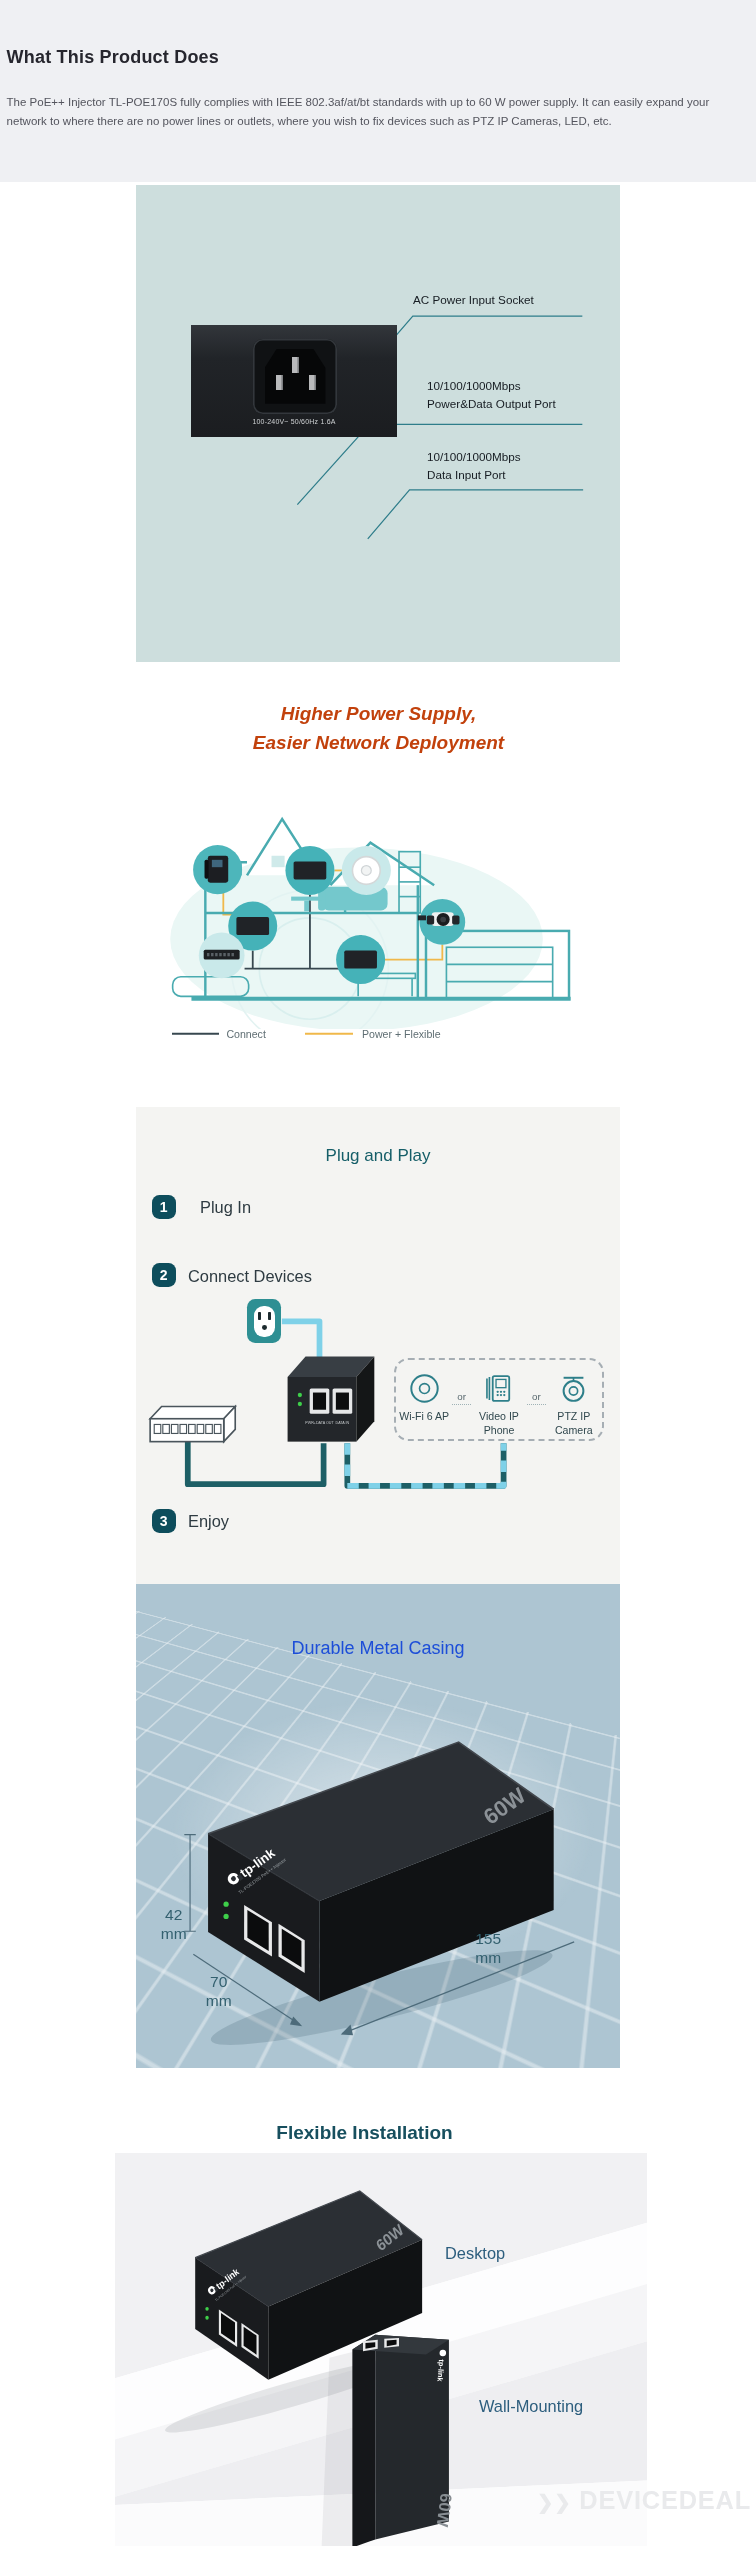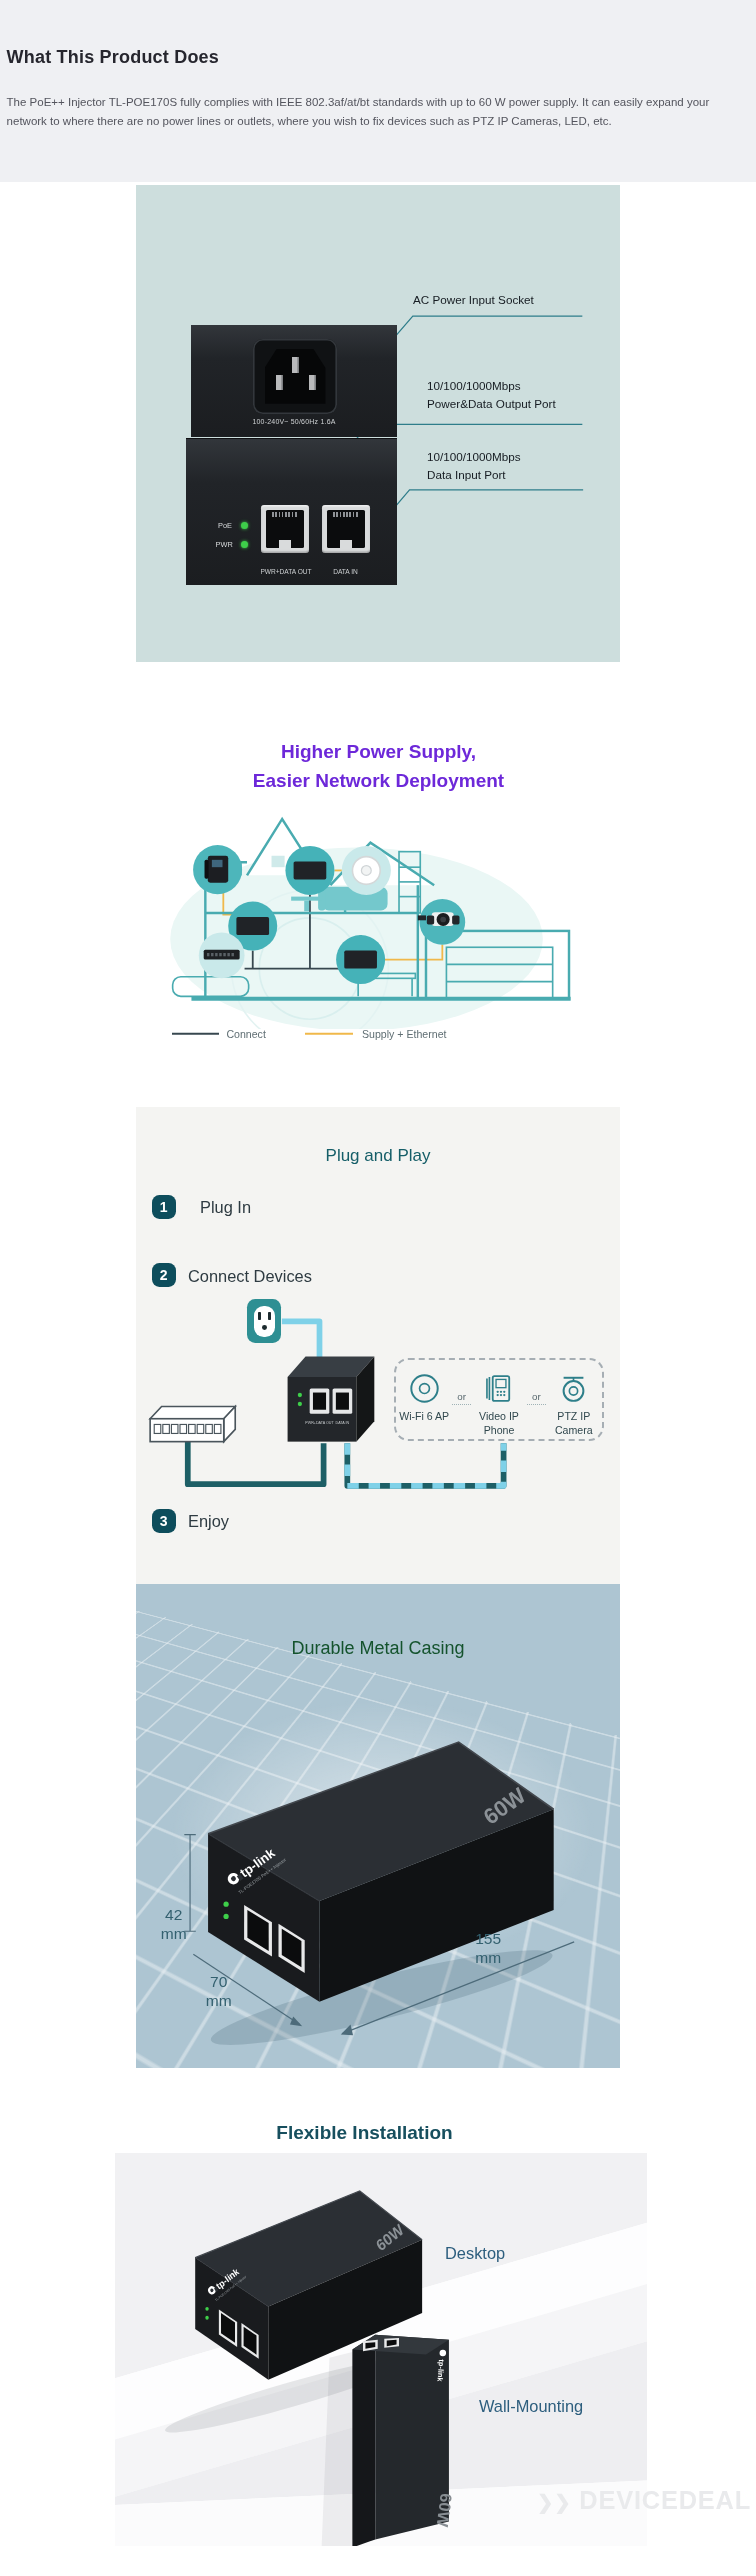--- a/index.html
+++ b/index.html
@@ -16,36 +16,36 @@
   .callout{font-size:11.7px;line-height:18px;color:#161c22;white-space:nowrap;}
   .ledlab{font-size:7.4px;color:#d7dadc;}
   .led{width:7.4px;height:7.4px;border-radius:50%;background:#3ecf4a;box-shadow:0 0 3.3px #3ecf4a;}
   .rj{background:#d9dbdc;border-radius:3.3px;box-shadow:inset 0 1.6px 1.6px rgba(255,255,255,.6), inset 0 -1.6px 1.6px rgba(0,0,0,.25);}
   .rjin{position:absolute;left:4.9px;top:4.9px;width:38px;height:38px;background:#0b0c0d;border-radius:1.6px;}
   .rjin:after{content:"";position:absolute;left:13px;bottom:0;width:12.3px;height:8.2px;background:#d9dbdc;}
   .rjin:before{content:"";position:absolute;left:6.6px;top:2.5px;width:25.4px;height:4.9px;
      background:repeating-linear-gradient(90deg,#8f9296 0 1.6px,transparent 1.6px 3.3px);}
   .portlab{font-size:6.6px;color:#cdd0d2;text-align:center;white-space:nowrap;}
   
-  .nettitle{left:0;top:737px;width:757px;text-align:center;font-size:19px;font-weight:600;color:#6d28d9;line-height:29px;}
+  .nettitle{left:0;top:699px;width:757px;text-align:center;font-size:19px;font-weight:600;color:#c2410c;line-height:29px;font-style:italic;}
   .legend-lab{font-size:10.6px;color:#5f6e73;}
   
   .pnp{left:136px;top:1107px;width:484px;height:477px;background:#f4f4f2;}
   .secttitle{width:100%;text-align:center;font-size:17px;font-weight:400;color:#155e68;}
   .badge{width:24px;height:24px;border-radius:7.4px;background:#0d4d5c;color:#fff;font-size:14px;font-weight:700;
          text-align:center;line-height:24px;}
   .steplab{font-size:16.4px;color:#2e3b42;}
   .optbox{border:2.5px dashed #a6aeb4;border-radius:14.7px;display:flex;align-items:flex-start;justify-content:space-evenly;
           box-sizing:border-box;padding-top:11.5px;}
   .opt{display:flex;flex-direction:column;align-items:center;width:64px;}
   .opt .lab{font-size:10.6px;color:#31484e;text-align:center;line-height:14px;margin-top:4.9px;}
   .orsep{margin-top:19.7px;font-size:9.8px;color:#5a6a70;border-bottom:1.6px dotted #9fb2b6;padding:0 4.9px 1.6px 4.9px;}
   
   .dur{left:136px;top:1584px;width:484px;height:484px;background:#adc5d2;overflow:hidden;}
-  .dur .secttitle{position:absolute;top:54px;color:#14532d;font-size:18px;}
+  .dur .secttitle{position:absolute;top:54px;color:#1d4ed8;font-size:18px;}
   .dm-grid{position:absolute;left:-180px;top:90px;width:852px;height:802px;
      background:
        repeating-linear-gradient(90deg,rgba(255,255,255,.5) 0 1.6px,transparent 1.6px 38px),
        repeating-linear-gradient(0deg,rgba(255,255,255,.5) 0 1.6px,transparent 1.6px 38px);
      transform:perspective(524px) rotateX(52deg) rotate(23deg);transform-origin:50% 0;opacity:.75;}
   .glow{position:absolute;left:33px;top:115px;width:426px;height:270px;
      background:radial-gradient(closest-side,rgba(255,255,255,.55),rgba(255,255,255,0));}
   
   .flextitle{left:0;top:2122px;width:729px;text-align:center;font-size:19px;font-weight:600;color:#174f5e;}
   .scene-lab{font-size:16.4px;color:#2d5e7e;white-space:nowrap;}
@@ -77,35 +77,20 @@
       <div class="abs" style="left:62px;top:14px;width:84px;height:75px;background:#101214;border-radius:9.8px;box-shadow:inset 0 0 0 1.6px #33373c;">
         <div class="abs" style="left:11.5px;top:9.8px;width:61px;height:55px;background:#060708;
                     clip-path:polygon(20% 0,80% 0,100% 35%,100% 100%,0 100%,0 35%);"></div>
         <div class="abs" style="left:39px;top:18px;width:6.6px;height:16.4px;background:#b9babc;box-shadow:inset -1.6px 0 0 #7d7f82;"></div>
         <div class="abs" style="left:23px;top:36px;width:6.6px;height:14.7px;background:#b9babc;box-shadow:inset -1.6px 0 0 #7d7f82;"></div>
         <div class="abs" style="left:56px;top:36px;width:6.6px;height:14.7px;background:#b9babc;box-shadow:inset -1.6px 0 0 #7d7f82;"></div>
       </div>
       <div class="abs" style="left:0;top:93px;width:206px;text-align:center;font-size:7px;letter-spacing:0.2px;color:#cfd2d4;">100-240V~ 50/60Hz 1.6A</div>
     </div>
 
-    <div class="abs panel" style="left:50px;top:253px;width:211px;height:146px;border-top:1.6px solid #0e0f11;">
-      <div class="abs ledlab" style="left:32px;top:82px;">PoE</div>
-      <div class="abs led" style="left:55px;top:83px;"></div>
-      <div class="abs ledlab" style="left:29.5px;top:101px;">PWR</div>
-      <div class="abs led" style="left:55px;top:102px;"></div>
-
-      <div class="abs rj" style="left:75px;top:66px;width:48px;height:48px;">
-        <div class="rjin"></div>
-      </div>
-      <div class="abs rj" style="left:136px;top:66px;width:48px;height:48px;">
-        <div class="rjin"></div>
-      </div>
-      <div class="abs portlab" style="left:61px;top:129px;width:78px;">PWR+DATA OUT</div>
-      <div class="abs portlab" style="left:139px;top:129px;width:41px;">DATA IN</div>
-    </div>
 
     <div class="abs callout" style="left:277px;top:106px;">AC Power Input Socket</div>
     <div class="abs callout" style="left:291px;top:192px;">
       <div>10/100/1000Mbps</div>
       <div>Power&amp;Data Output Port</div>
     </div>
     <div class="abs callout" style="left:291px;top:263px;">
       <div>10/100/1000Mbps</div>
       <div>Data Input Port</div>
     </div>
@@ -215,21 +200,21 @@
   <div class="abs" style="left:172px;top:1028px;display:flex;align-items:center;">
     <svg width="47" height="3.3" viewBox="0 0 58 4">
       <line x1="0" y1="2" x2="58" y2="2" stroke-width="2.5" stroke="#37474f"></line>
     </svg>
     <span class="legend-lab" style="margin-left:7.4px;">Connect</span>
   </div>
   <div class="abs" style="left:305px;top:1028px;display:flex;align-items:center;">
     <svg width="48" height="3.3" viewBox="0 0 59 4">
       <line x1="0" y1="2" x2="59" y2="2" stroke-width="2.5" stroke="#f0b84a"></line>
     </svg>
-    <span class="legend-lab" style="margin-left:9px;">Supply + Ethernet</span>
+    <span class="legend-lab" style="margin-left:9px;">Power + Flexible</span>
   </div>
 
   <div class="abs pnp">
     <div class="abs secttitle" style="top:39px;">Plug and Play</div>
 
     <div class="abs badge" style="left:15.6px;top:88px;">1</div>
     <div class="abs steplab" style="left:64px;top:91px;">Plug In</div>
 
     <div class="abs badge" style="left:15.6px;top:156px;">2</div>
     <div class="abs steplab" style="left:52px;top:160px;">Connect Devices</div>

